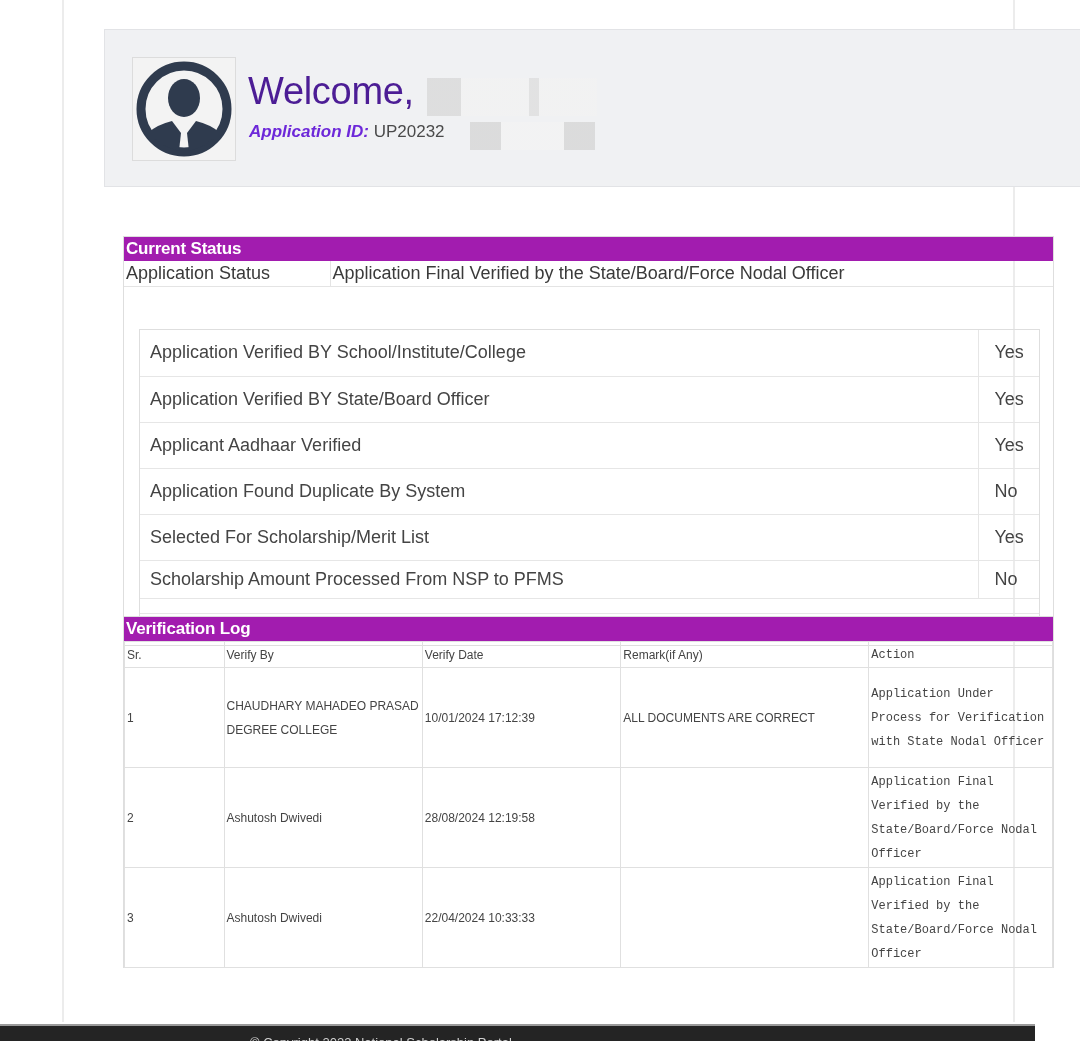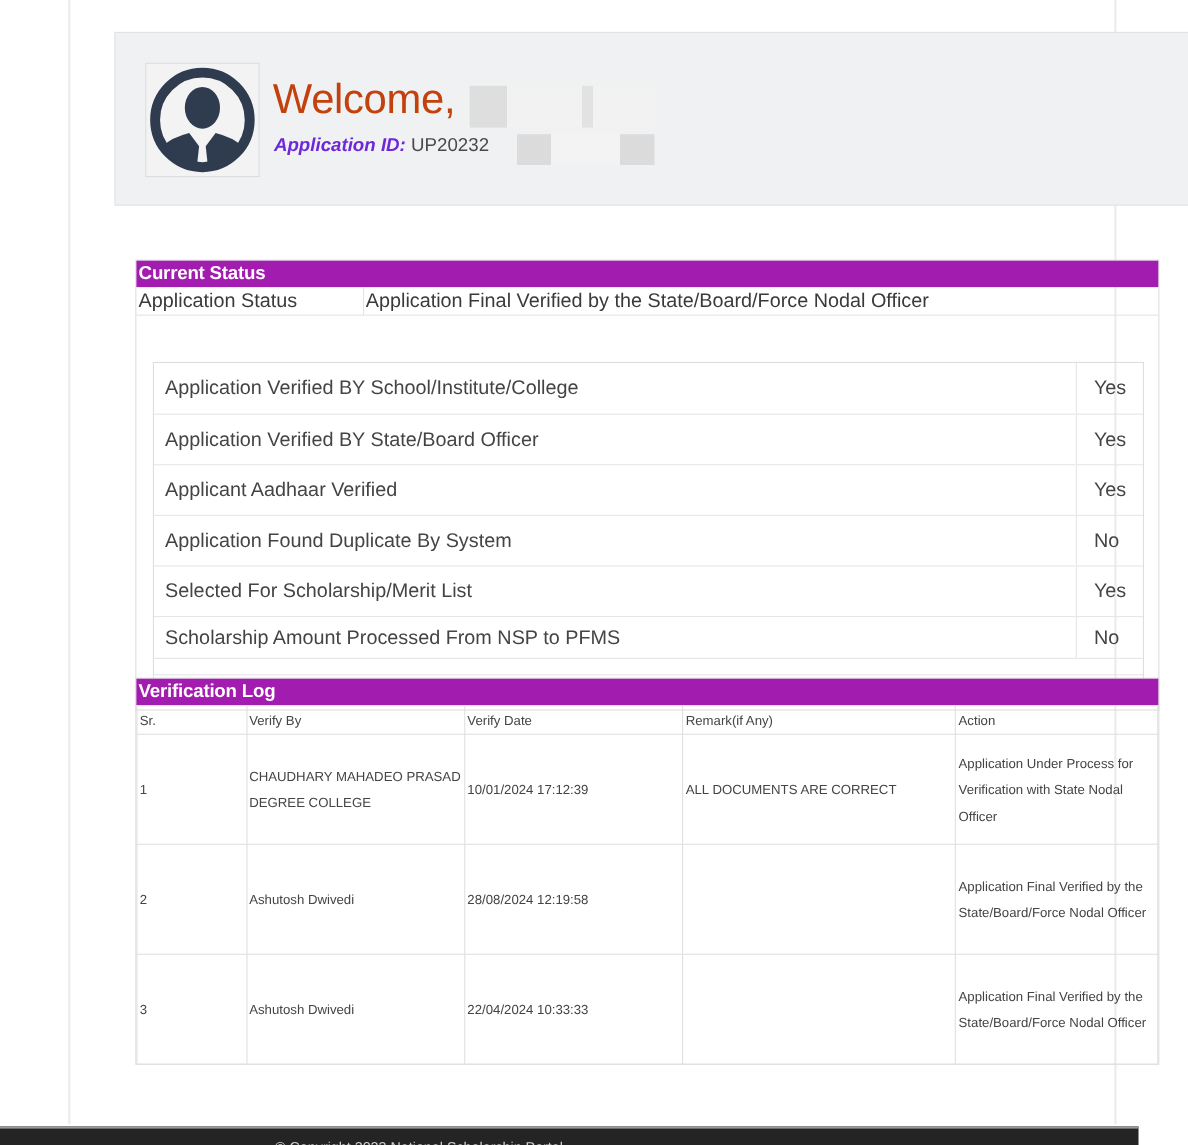--- a/index.html
+++ b/index.html
@@ -18,21 +18,21 @@
     background: #f0f1f3;
     border: 1px solid #e2e3e6;
   }
   .avatar {
     position: absolute; left: 27px; top: 27px; width: 104px; height: 104px;
     border: 1px solid #dcdcdc; background: #f3f3f3;
     display: flex; align-items: center; justify-content: center;
   }
   .welcome-title {
     position: absolute; left: 143px; top: 40px;
-    font-size: 38px; color: #c2410c; letter-spacing: -0.3px;
+    font-size: 38px; color: #4c1d95; letter-spacing: -0.3px;
   }
   .redact-name {
     position: absolute; left: 322px; top: 48px; width: 170px; height: 38px;
     background: linear-gradient(90deg, #d9d9d9 0 20%, #f2f2f2 20% 60%, #dedede 60% 66%, #f2f2f2 66%);
     opacity: .8;
   }
   .app-id-line {
     position: absolute; left: 144px; top: 92px; font-size: 17px; color: #4a4a4a;
   }
   .app-id-line b { font-weight: bold; color: #6d28d9; font-style: italic; }
@@ -78,21 +78,21 @@
   .log-table td {
     font-size: 12px; color: #444; vertical-align: middle;
     border: 1px solid #e0e0e0; padding: 0 2px; line-height: 24px;
   }
   .log-table tr.head td { height: 26px; line-height: 24px; }
   .log-table tr.row td { height: 100px; }
   .log-table td.c-sr { width: 100px; }
   .log-table td.c-by { width: 199px; }
   .log-table td.c-date { width: 199px; white-space: nowrap; }
   .log-table td.c-rem { width: 249px; }
-  .log-table td.c-act { width: 184px; }
+  .log-table td.c-act { width: 184px; font-family: Liberation Mono, monospace; }
 
   .footer {
     position: absolute; left: 0; top: 1024px; width: 1035px; height: 17px;
     background: #242424; border-top: 2px solid #9a9a9a;
     overflow: hidden;
   }
   .footer-text {
     position: absolute; left: 250px; top: 9px; font-size: 13px; color: #d0d0d0; white-space: nowrap;
   }
 </style>

